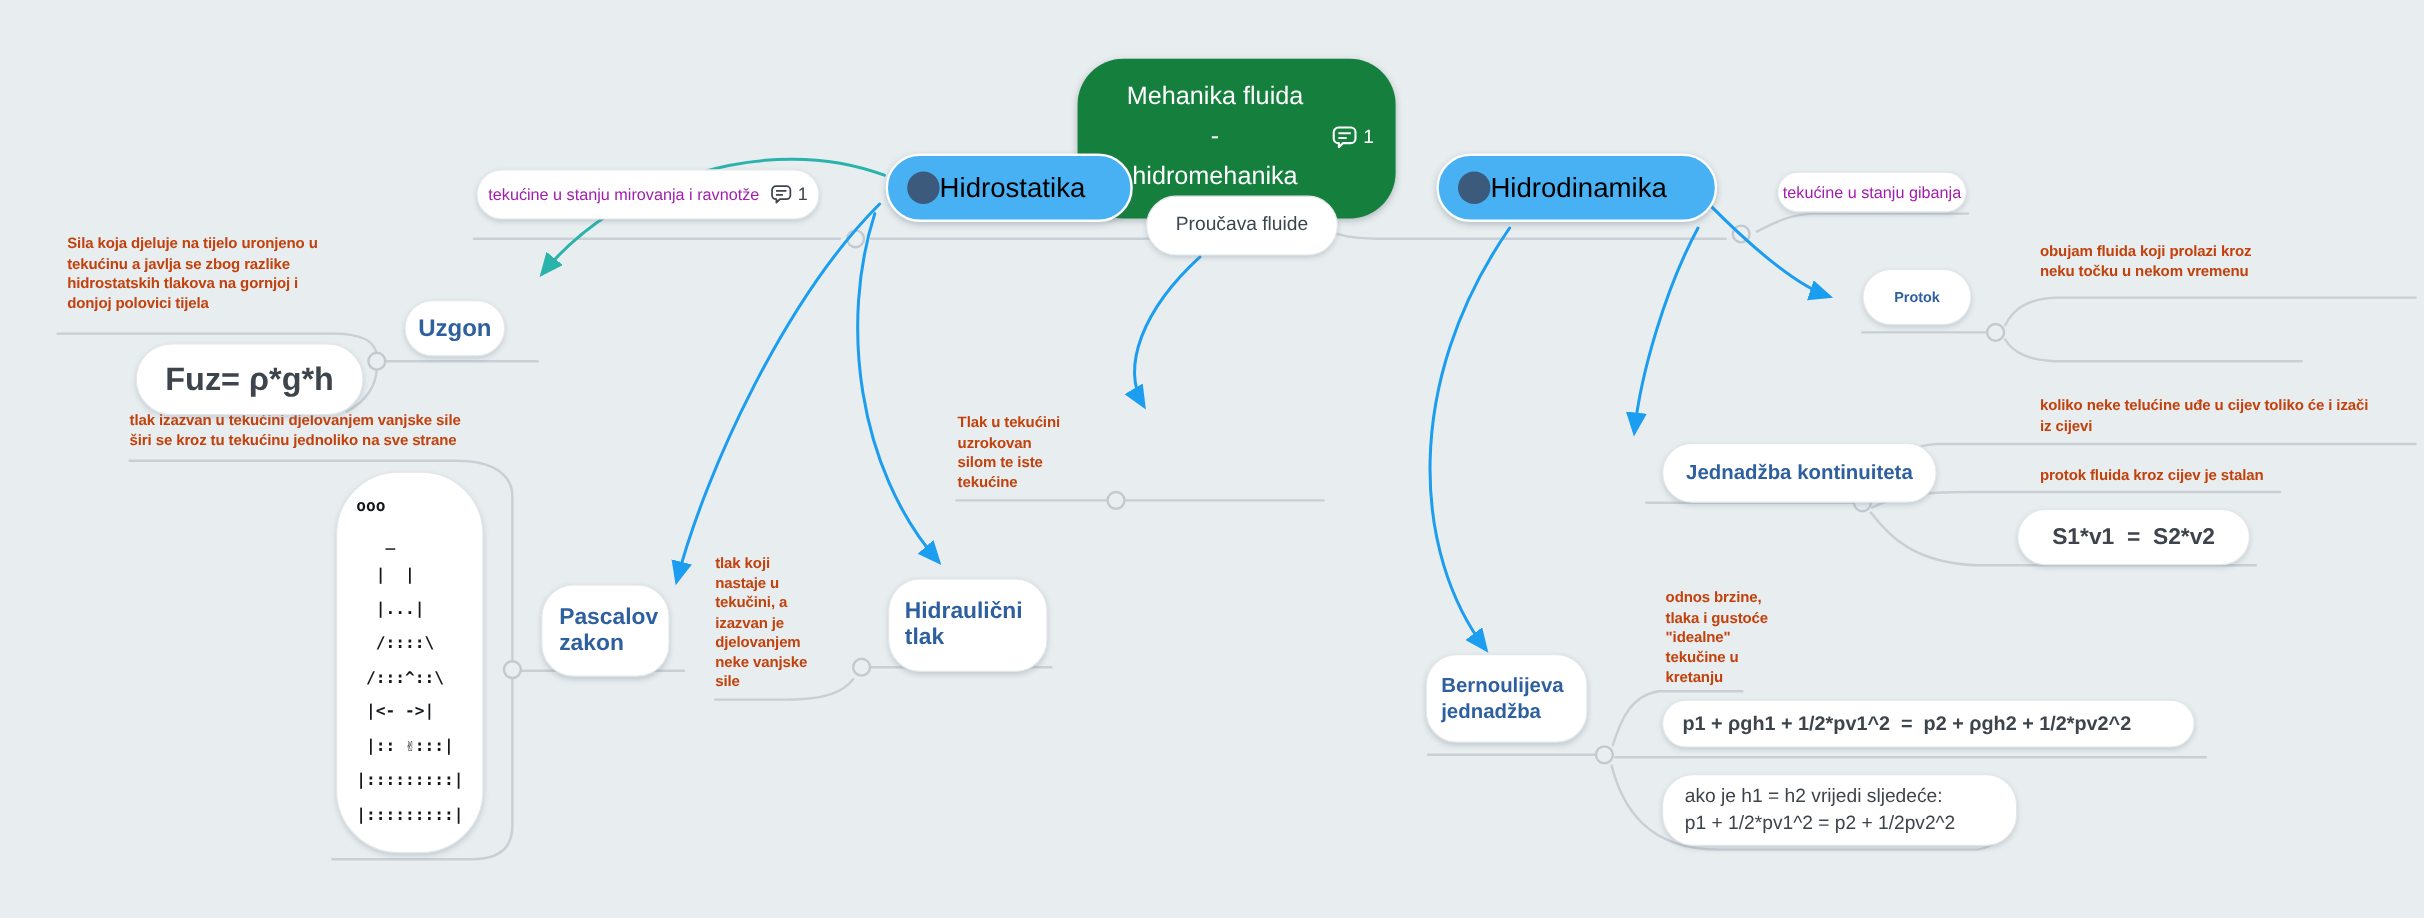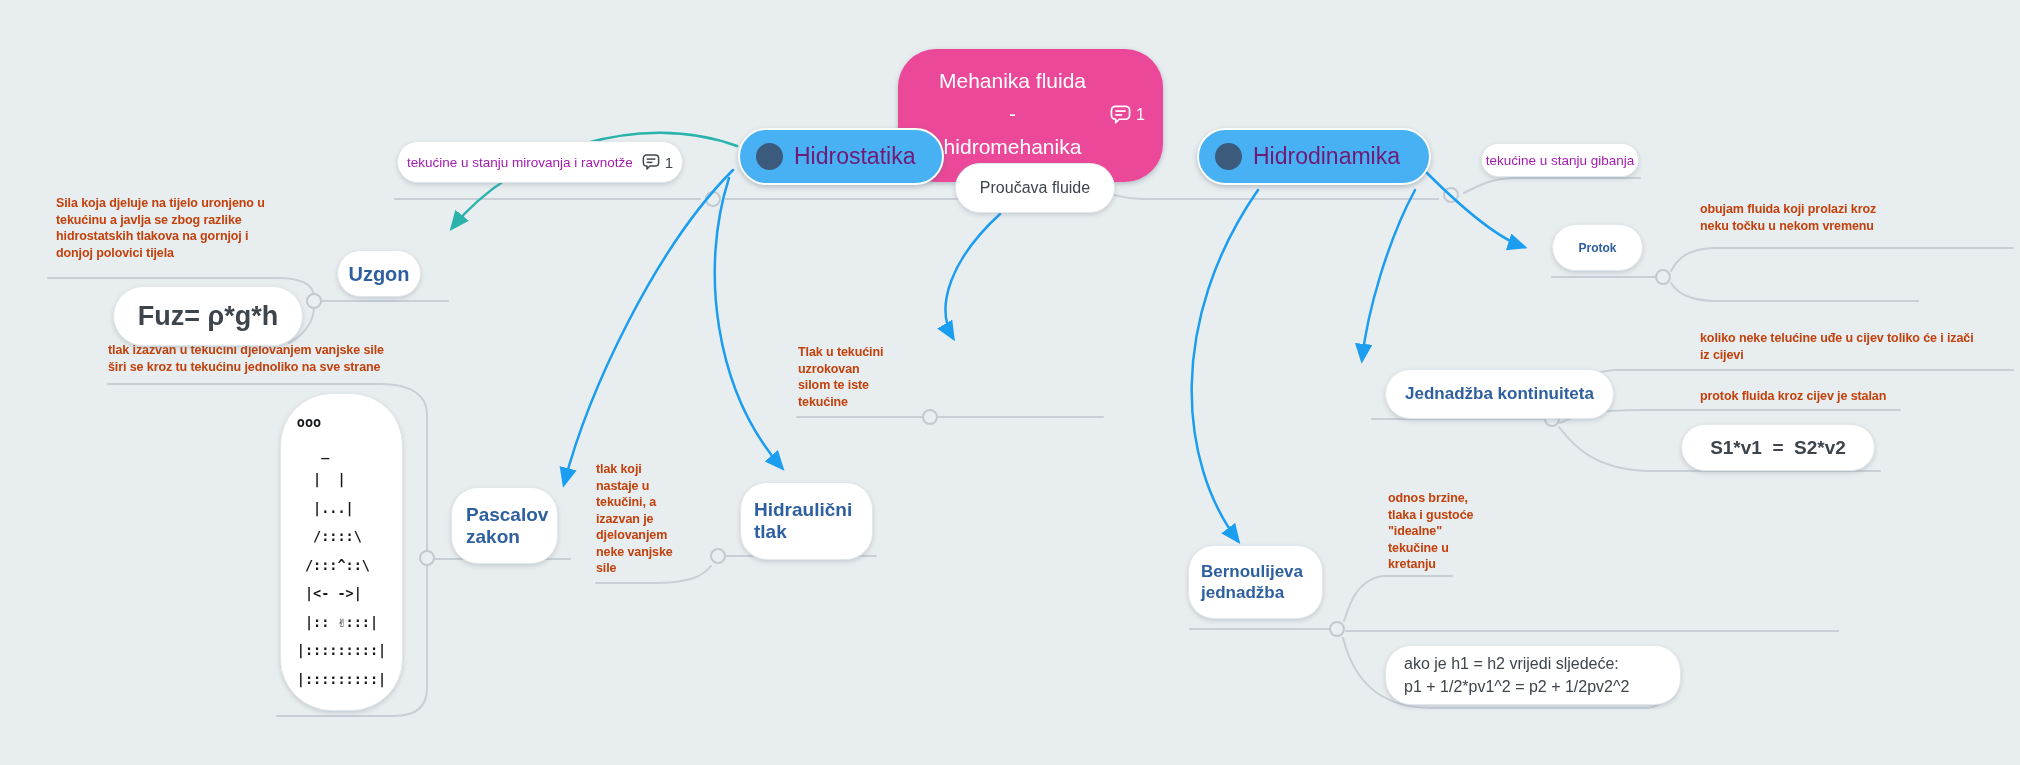--- a/index.html
+++ b/index.html
@@ -1,24 +1,24 @@
 <!DOCTYPE html>
 <html><head>
 <meta charset="utf-8">
 <style>
   html,body{margin:0;padding:0;background:#dfe6e9;}
   .canvas{position:relative;width:2020px;height:765px;background:#e8edef;overflow:hidden;
           font-family:"Liberation Sans",sans-serif;}
   svg.links{position:absolute;left:0;top:0;z-index:1;}
   .abs{position:absolute;box-sizing:border-box;}
   
-  .bignode{background:#ec4899;color:#fff;border-radius:38px;z-index:2;
+  .bignode{background:#15803d;color:#fff;border-radius:38px;z-index:2;
            box-shadow:0 2px 5px rgba(80,100,115,.35);}
-  .branchnode{background:#47b1f3;color:#701a75;border-radius:30px;z-index:4;display:flex;align-items:center;
-              border:2px solid #fafcfd;box-shadow:0 2px 5px rgba(80,100,115,.35);padding:0 16px;gap:11px;}
+  .branchnode{background:#47b1f3;color:#000000;border-radius:30px;z-index:4;display:flex;align-items:center;
+              border:2px solid #fafcfd;box-shadow:0 2px 5px rgba(80,100,115,.35);padding:0 16px;}
   .branchnode .label{font-size:23px;font-weight:400;white-space:nowrap;}
   .dot{width:27px;height:27px;border-radius:50%;background:#3b5a7c;flex:0 0 auto;}
   .root-title{white-space:pre-line;text-align:center;font-size:21px;line-height:33px;padding:15px 46px 0 10px;}
   
   .pill{background:#fff;border:1.5px solid #e2e7ea;box-shadow:0 2px 4px rgba(110,125,140,.28);
         z-index:3;display:flex;align-items:center;justify-content:center;}
   .pill.left{justify-content:flex-start;}
   .plabel{color:#2e5f9f;font-weight:700;font-size:19px;line-height:22px;}
   .note-text{color:#a21caf;font-size:13.5px;white-space:nowrap;}
   .formula{color:#3d444b;font-weight:700;white-space:pre;}
@@ -198,18 +198,21 @@
   </div>
 
   <div class="abs desc" style="left:1388px;top:490px;">odnos brzine,
 tlaka i gustoće
 "idealne"
 tekučine u
 kretanju</div>
   <div class="abs pill left" style="left:1188px;top:545px;width:135px;height:74px;border-radius:26px;padding:0 12px;">
     <span class="plabel" style="font-size:17px;line-height:21px;">Bernoulijeva jednadžba</span>
   </div>
+  <div class="abs pill left" style="left:1385px;top:583px;width:444px;height:40px;border-radius:20px;padding:0 16px;">
+    <span class="formula" style="font-size:16.5px;">p1 + ρgh1 + 1/2*pv1^2  =  p2 + ρgh2 + 1/2*pv2^2</span>
+  </div>
   <div class="abs pill left" style="left:1385px;top:645px;width:296px;height:60px;border-radius:26px;padding:0 18px;">
     <span style="font-size:16px;line-height:23px;color:#3d444b;white-space:pre-line;">ako je h1 = h2 vrijedi sljedeće:
 p1 + 1/2*pv1^2  =  p2 + 1/2pv2^2</span>
   </div>
 
 </div>
 
 </body></html>

